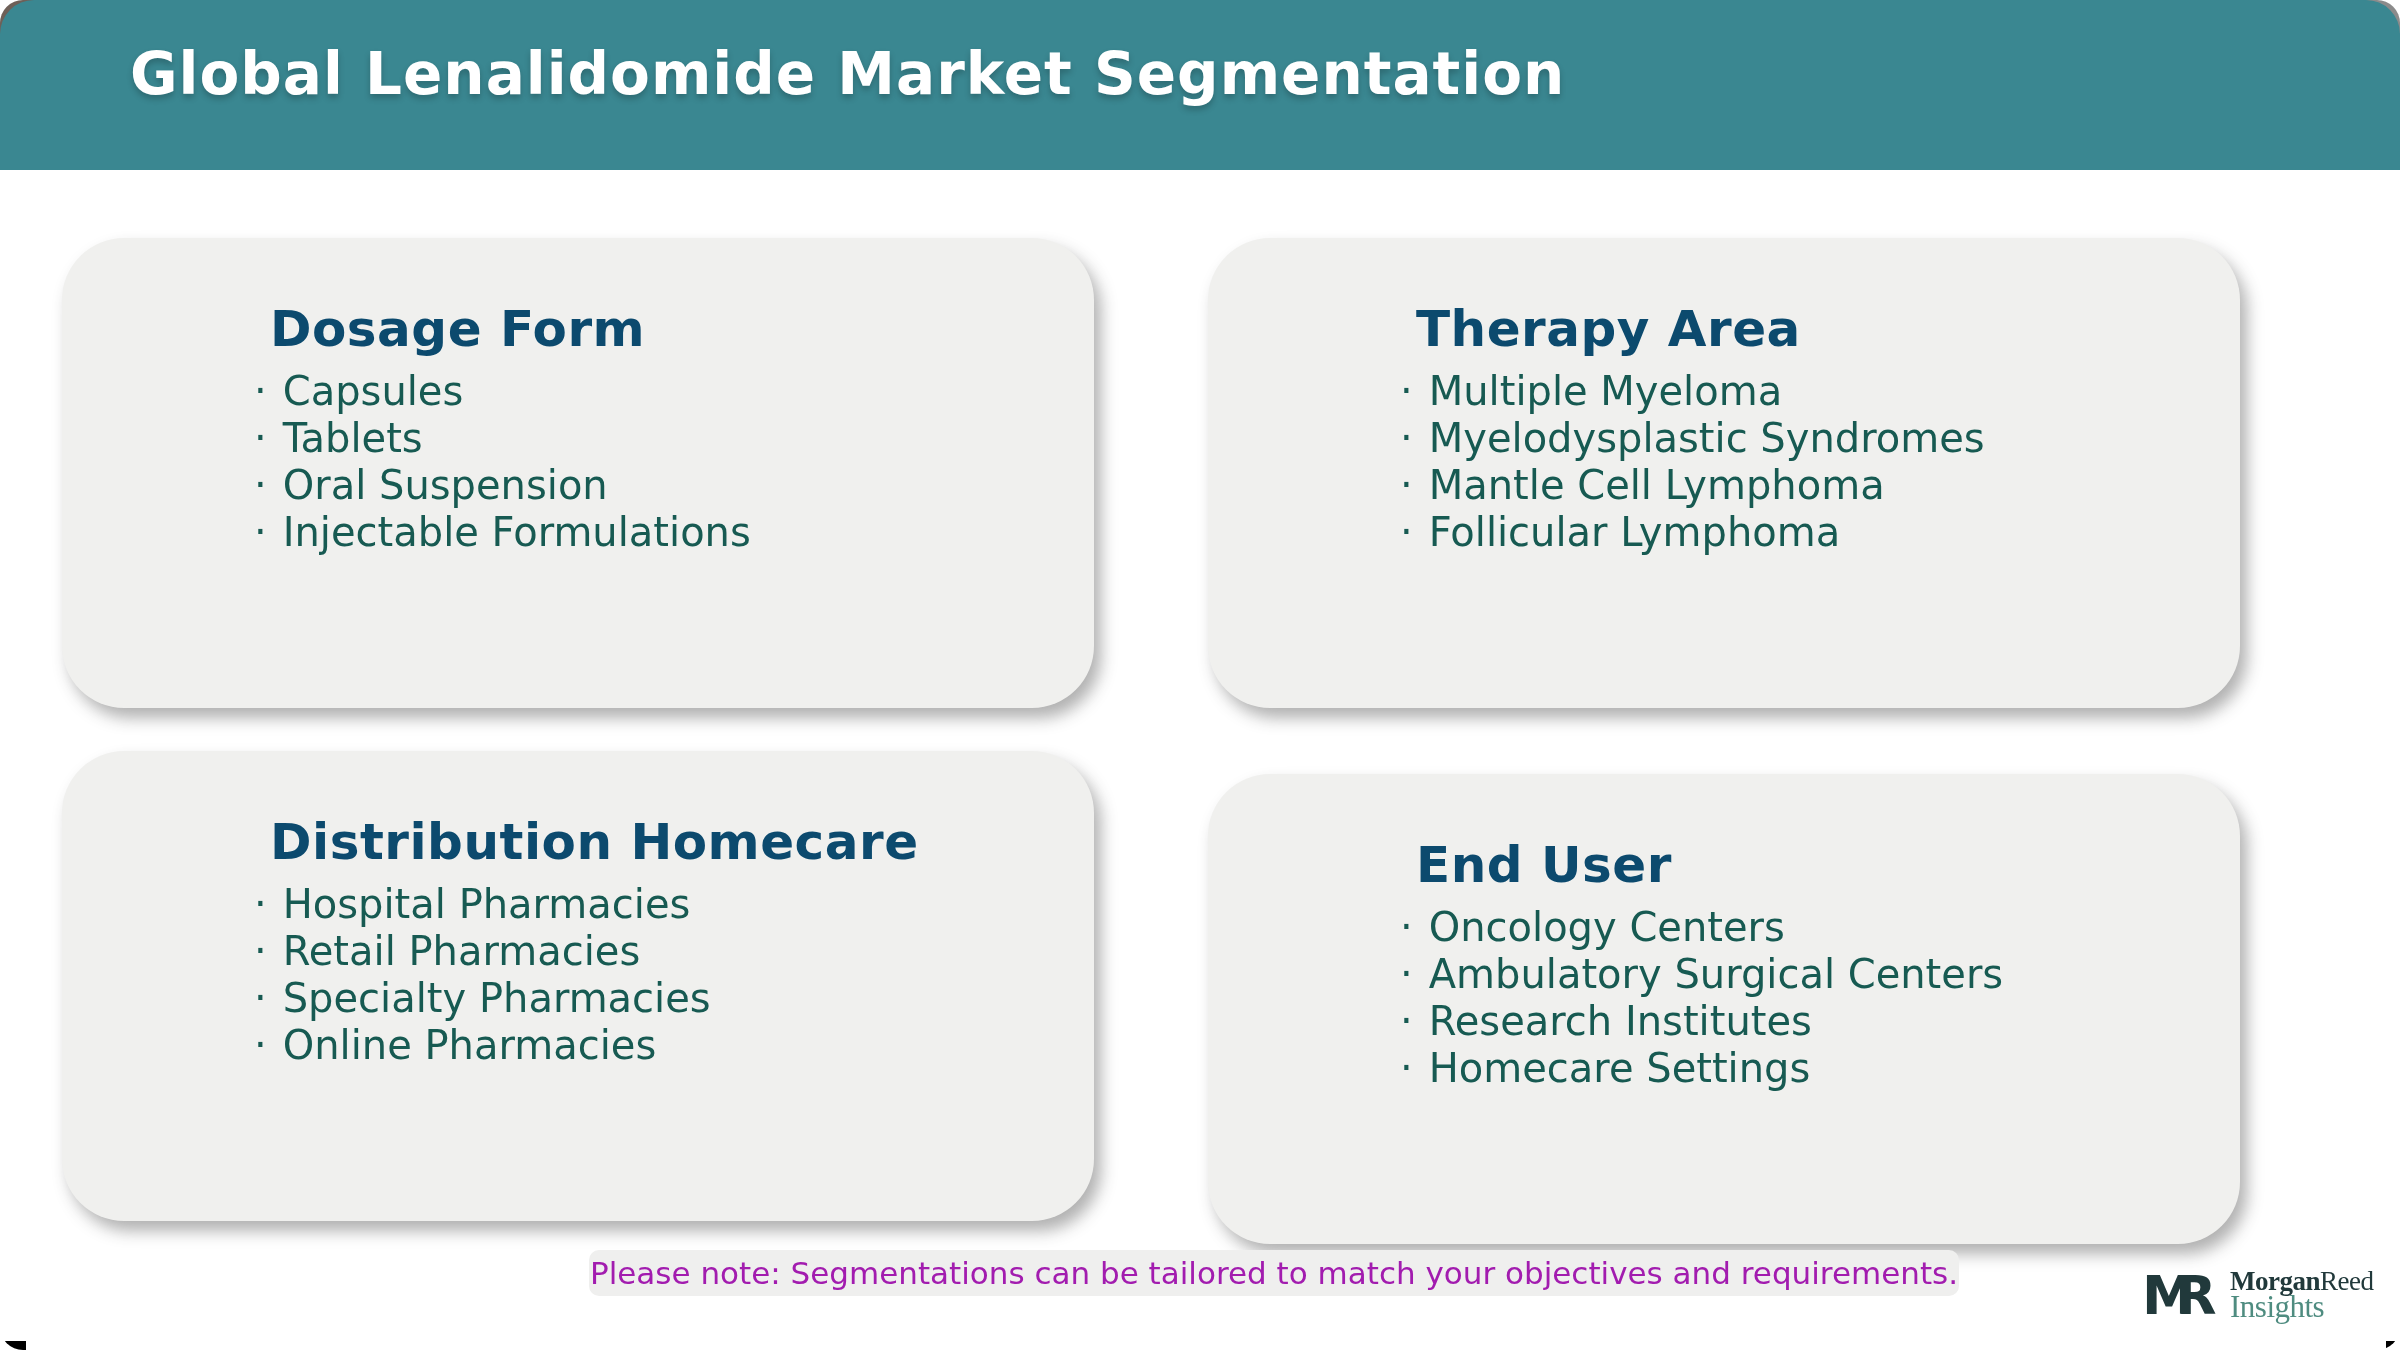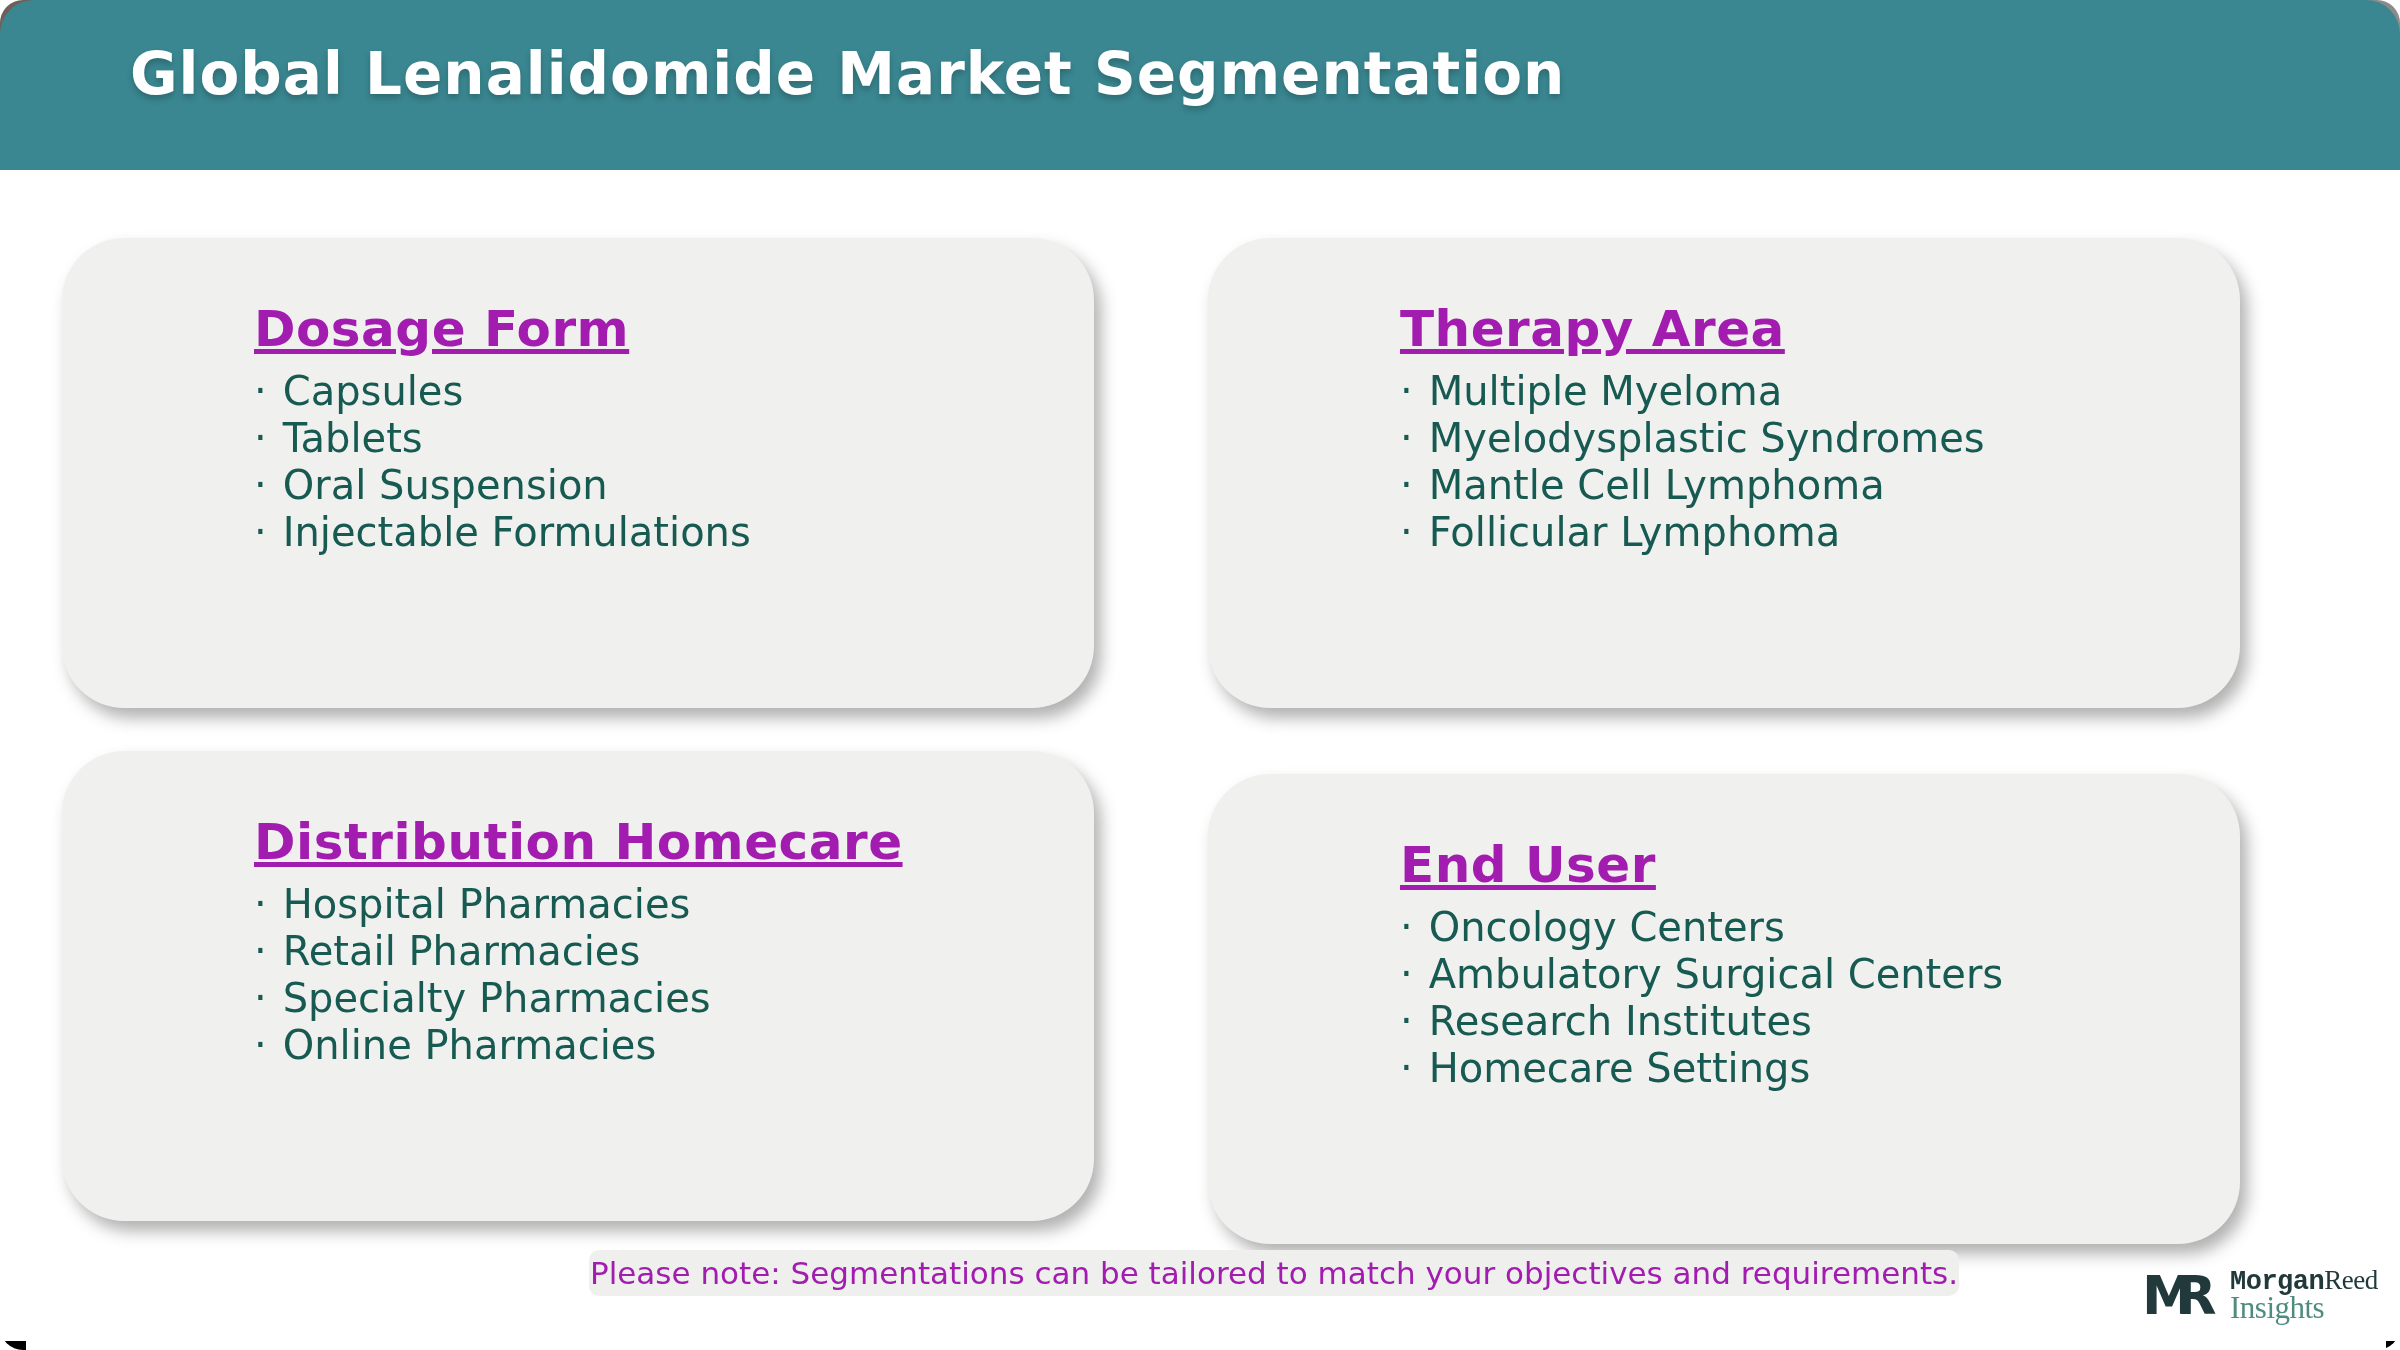--- a/index.html
+++ b/index.html
@@ -16,42 +16,42 @@
   .header{position:absolute;left:0;top:0;width:2400px;height:170px;background:#3a8791;
           border-radius:34px 34px 0 0;z-index:2;}
   .header h1{position:absolute;left:130px;top:40px;margin:0;font-size:58px;font-weight:700;
              color:#ffffff;letter-spacing:1px;text-shadow:0 4px 6px rgba(0,0,0,0.22);
              white-space:nowrap;}
 
   
   .card{position:absolute;width:1032px;height:470px;background:#f0f0ee;border-radius:62px;
         box-shadow:7px 10px 16px rgba(50,50,50,0.38);z-index:1;}
   .card-inner{padding:62px 44px 0 192px;}
-  .card h2{margin:0 0 10px 0;font-size:50px;font-weight:700;color:#a21caf;letter-spacing:0.5px;text-decoration:underline;}
+  .card h2{margin:0 0 10px 16px;font-size:50px;font-weight:700;color:#0c4a6e;letter-spacing:0.5px;}
   .card ul{list-style:none;margin:0;padding:0;}
   .card li{font-size:40px;line-height:47px;color:#175a52;white-space:nowrap;}
   .card .b{display:inline-block;margin-right:16px;}
   #card-0{left:62px;top:238px;}
   #card-1{left:1208px;top:238px;}
   #card-2{left:62px;top:751px;}
   #card-3{left:1208px;top:774px;}
 
   
   .note{position:absolute;left:589px;top:1250px;width:1370px;height:46px;background:#efefee;
         border-radius:10px;display:flex;align-items:center;justify-content:center;
         font-size:31px;color:#a21caf;white-space:nowrap;z-index:1;}
   .source{position:absolute;left:362px;top:1303px;width:1580px;text-align:center;
           font-size:31px;color:#7d7d7d;z-index:1;}
 
   
   .logo{position:absolute;left:2142px;top:1266px;display:flex;align-items:center;gap:10px;z-index:1;}
   .logo-text{display:flex;flex-direction:column;line-height:26px;
              font-family:"Liberation Serif","DejaVu Serif",serif;}
   .logo-line1{font-size:27px;color:#21393b;letter-spacing:-0.5px;white-space:nowrap;}
-  .logo-line1 .bold{font-weight:700;font-family:Liberation Mono, monospace;}
+  .logo-line1 .bold{font-weight:700;}
   .logo-line2{font-size:31px;color:#4f8c80;letter-spacing:-0.5px;}
 </style>
 </head>
 <body>
 
 <div class="stage">
 
   <div class="corner-tl"></div>
   <div class="corner-tr"></div>
 

